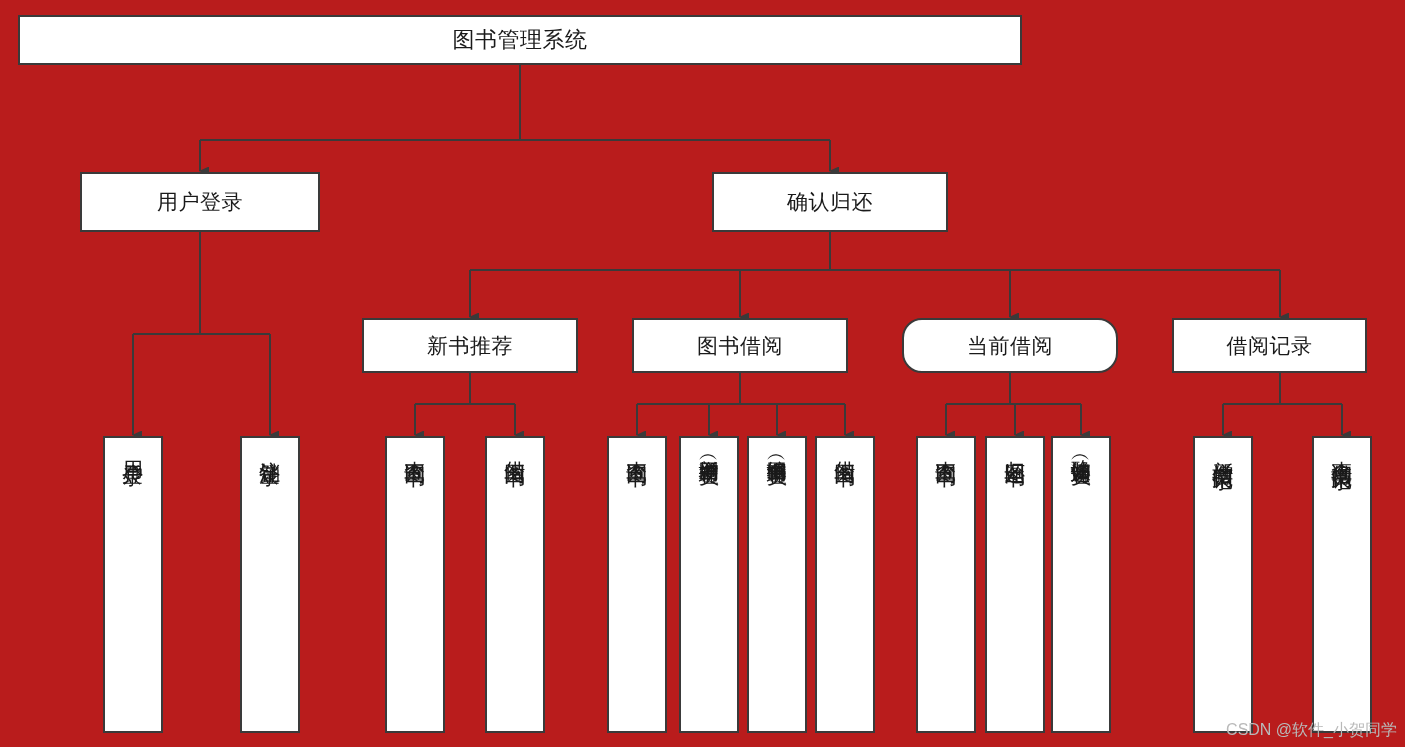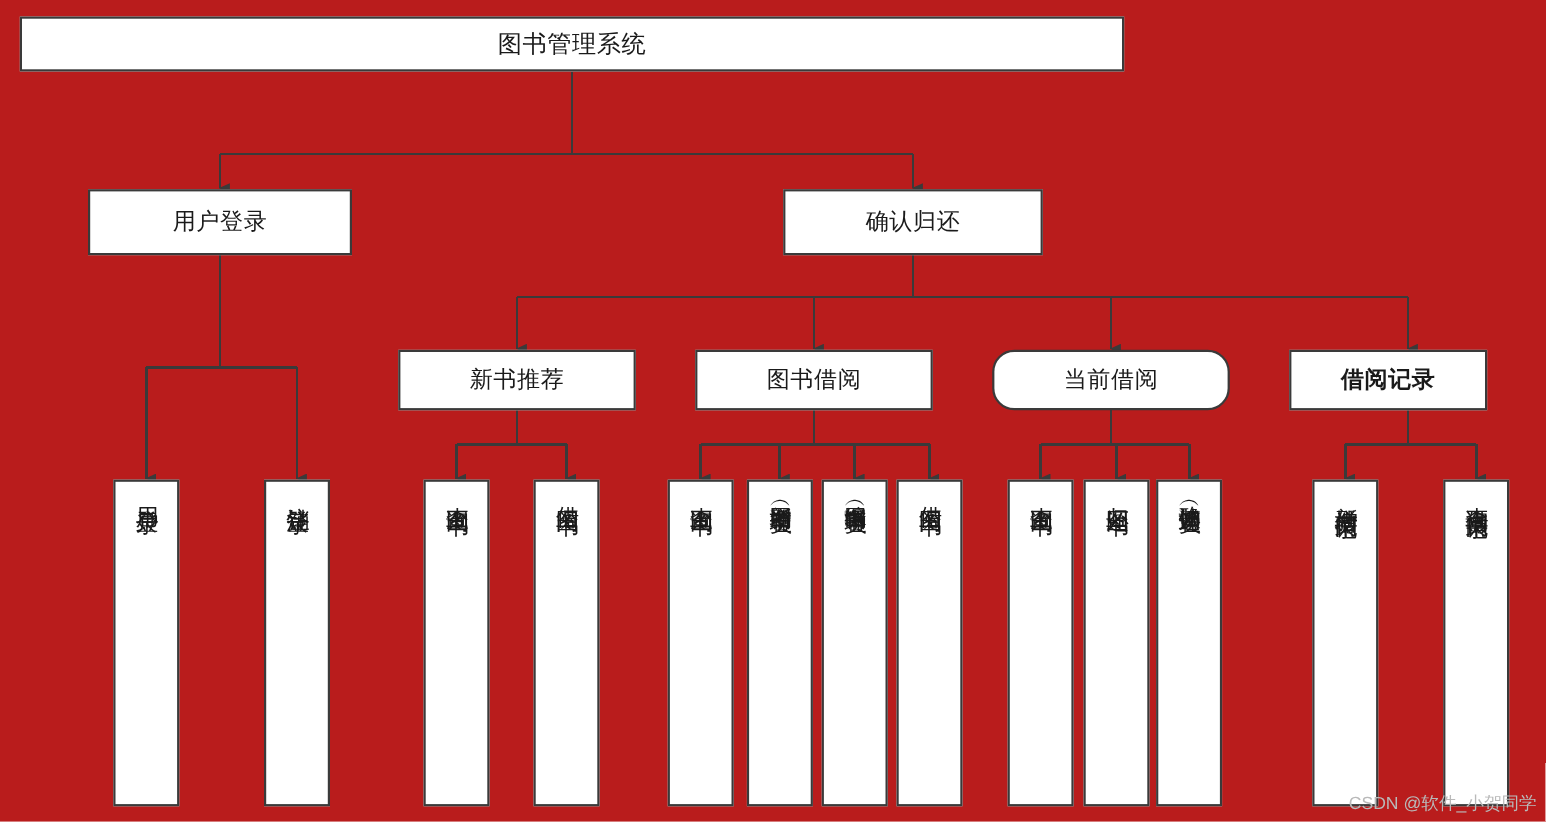--- a/index.html
+++ b/index.html
@@ -135,21 +135,21 @@
       </div>
       <div class="node horiz" style="left: 362px; top: 318px; width: 216px; height: 55px;">
         <span class="label">新书推荐</span>
       </div>
       <div class="node horiz" style="left: 632px; top: 318px; width: 216px; height: 55px; justify-content: center;">
         <span class="label">图书借阅</span>
       </div>
       <div class="node horiz" style="left: 902px; top: 318px; width: 216px; height: 55px; border-radius: 20px;">
         <span class="label">当前借阅</span>
       </div>
-      <div class="node horiz" style="left: 1172px; top: 318px; width: 180px; height: 55px; font-weight: bold;">
+      <div class="node horiz" style="left: 1172px; top: 318px; width: 195px; height: 55px;">
         <span class="label">借阅记录</span>
       </div>
       <div class="node vert" style="left: 103px; top: 436px; width: 60px; height: 297px;">
         <span class="label">用户登录</span>
       </div>
       <div class="node vert" style="left: 240px; top: 436px; width: 60px; height: 297px;">
         <span class="label">注销登录</span>
       </div>
       <div class="node vert" style="left: 385px; top: 436px; width: 60px; height: 297px;">
         <span class="label">查询图书</span>

